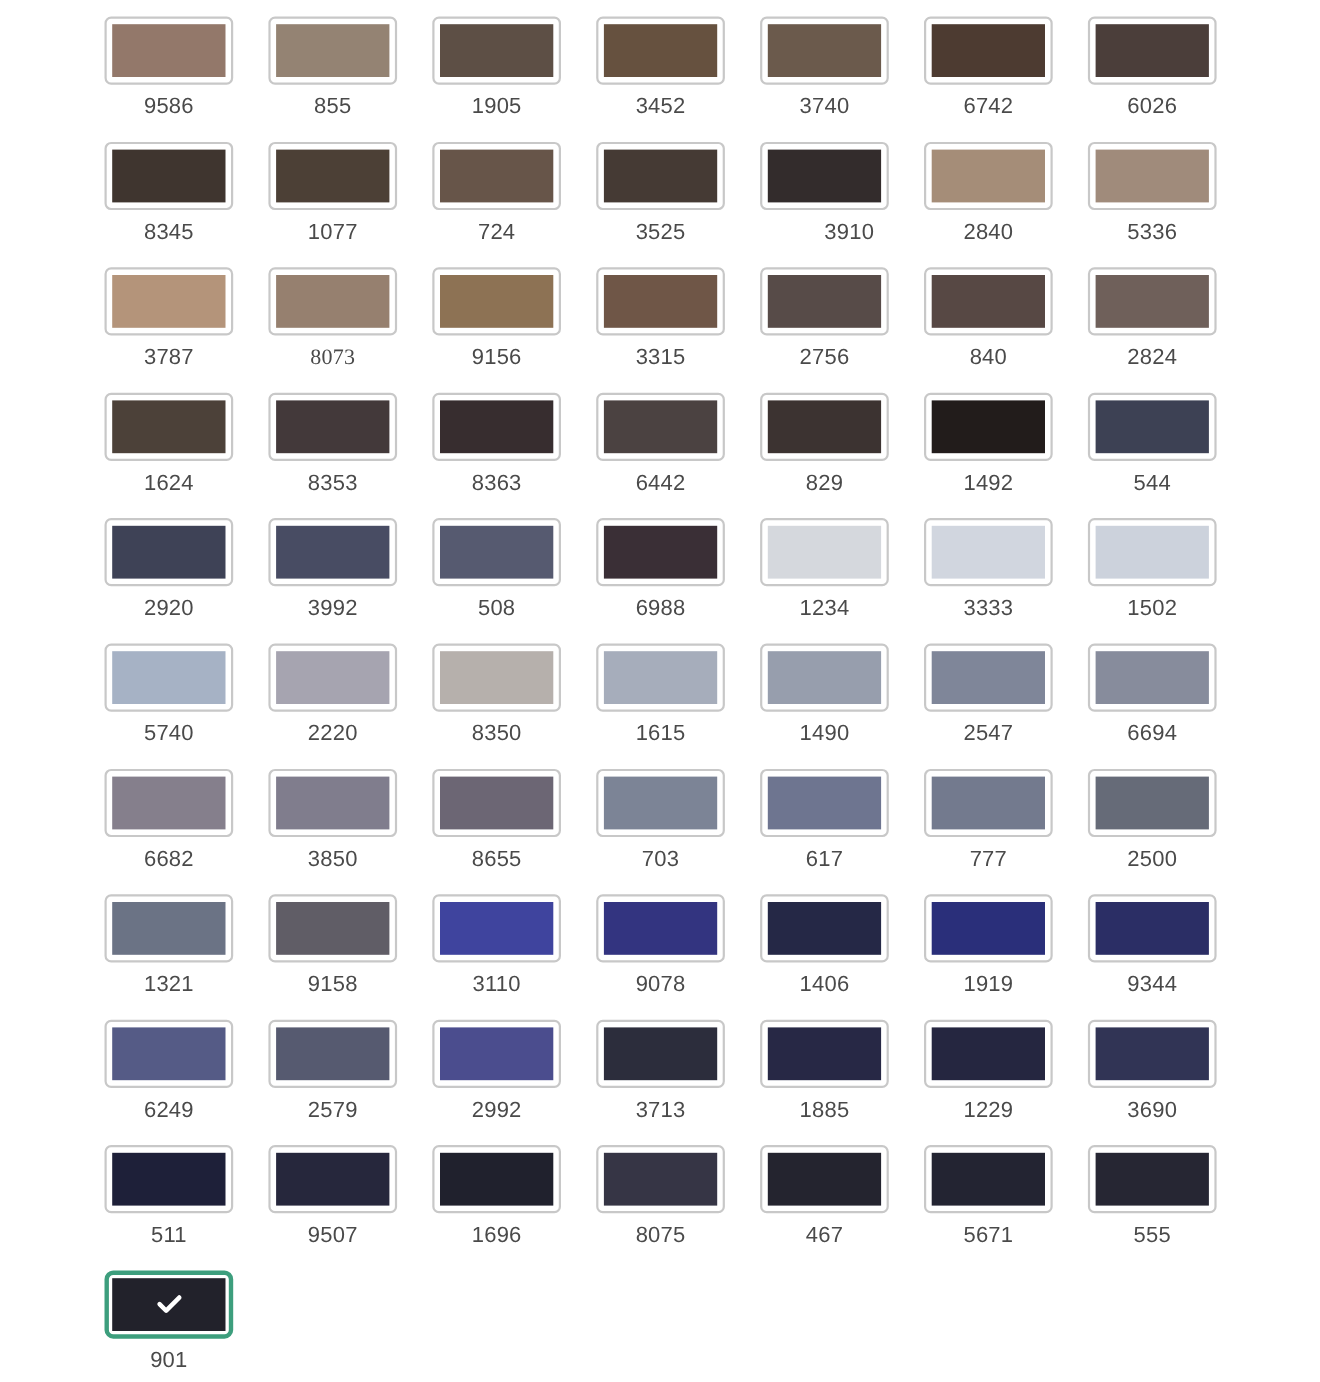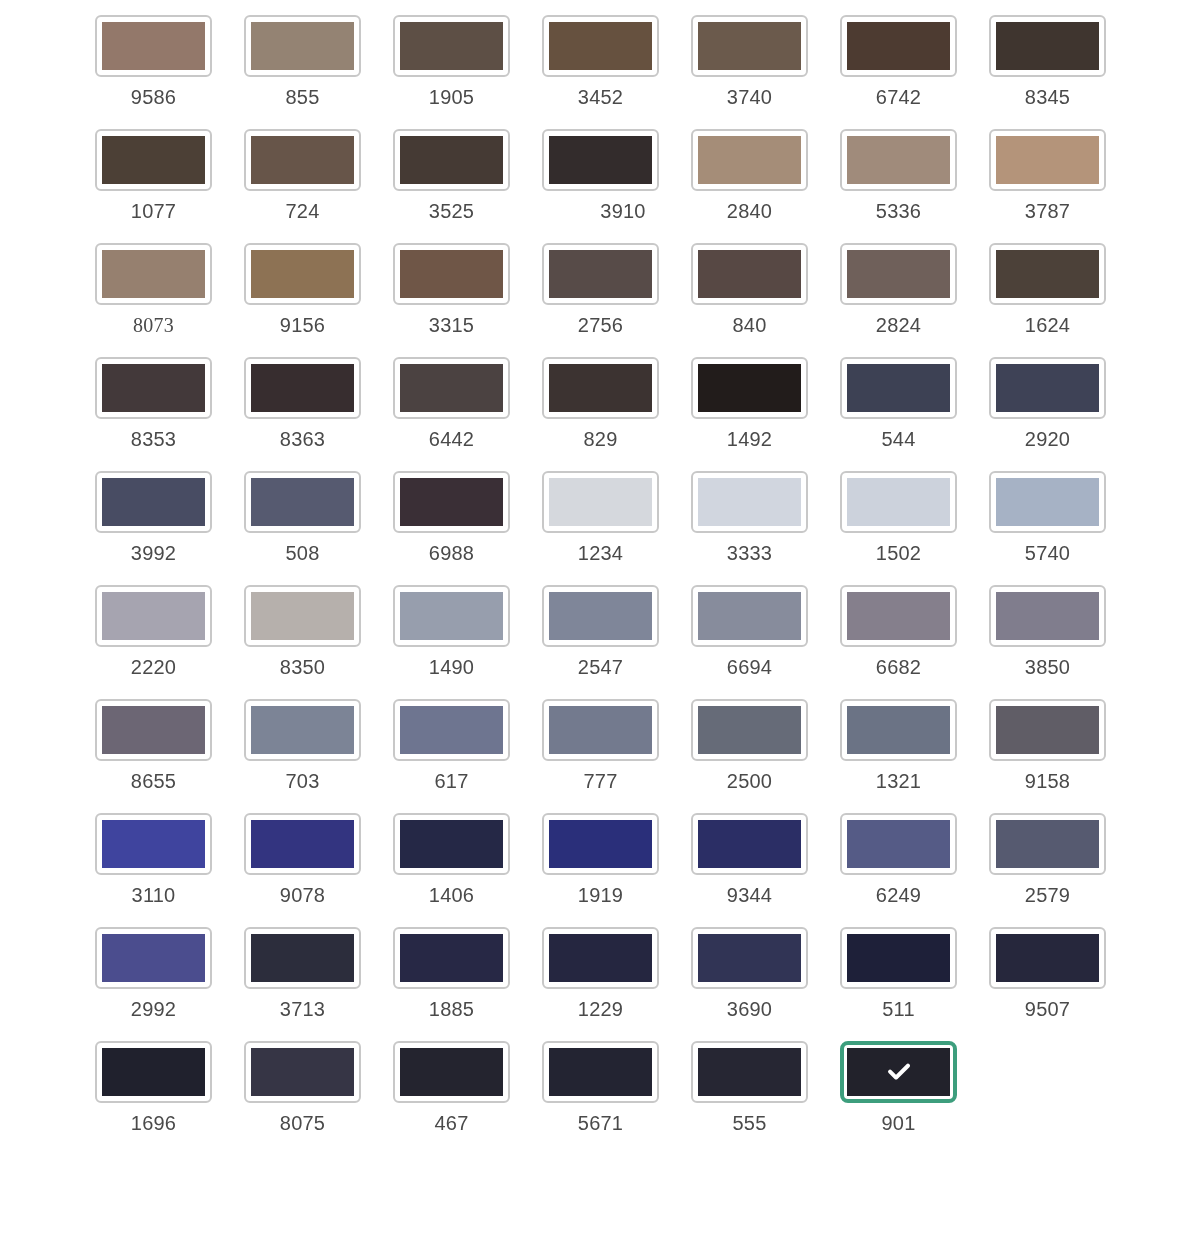--- a/index.html
+++ b/index.html
@@ -106,20 +106,26 @@
       <div class="swatch-label" style="color: rgb(74, 74, 74);">3740</div>
     </div>
     <div class="swatch-cell">
       <div class="swatch-frame" style="border-color: rgb(200, 200, 200);">
         <div class="swatch-color" style="background: rgb(77, 59, 49);"></div>
       </div>
       <div class="swatch-label" style="color: rgb(74, 74, 74);">6742</div>
     </div>
     <div class="swatch-cell">
       <div class="swatch-frame" style="border-color: rgb(200, 200, 200);">
+        <div class="swatch-color" style="background: rgb(75, 62, 58);"></div>
+      </div>
+      <div class="swatch-label" style="color: rgb(74, 74, 74);">6026</div>
+    </div>
+    <div class="swatch-cell">
+      <div class="swatch-frame" style="border-color: rgb(200, 200, 200);">
         <div class="swatch-color" style="background: rgb(63, 53, 47);"></div>
       </div>
       <div class="swatch-label" style="color: rgb(74, 74, 74);">8345</div>
     </div>
     <div class="swatch-cell">
       <div class="swatch-frame" style="border-color: rgb(200, 200, 200);">
         <div class="swatch-color" style="background: rgb(76, 64, 54);"></div>
       </div>
       <div class="swatch-label" style="color: rgb(74, 74, 74);">1077</div>
     </div>
@@ -289,20 +295,26 @@
       <div class="swatch-frame" style="border-color: rgb(200, 200, 200);">
         <div class="swatch-color" style="background: rgb(166, 164, 176);"></div>
       </div>
       <div class="swatch-label" style="color: rgb(74, 74, 74);">2220</div>
     </div>
     <div class="swatch-cell">
       <div class="swatch-frame" style="border-color: rgb(200, 200, 200);">
         <div class="swatch-color" style="background: rgb(182, 176, 172);"></div>
       </div>
       <div class="swatch-label" style="color: rgb(74, 74, 74);">8350</div>
+    </div>
+    <div class="swatch-cell">
+      <div class="swatch-frame" style="border-color: rgb(200, 200, 200);">
+        <div class="swatch-color" style="background: rgb(166, 173, 187);"></div>
+      </div>
+      <div class="swatch-label" style="color: rgb(74, 74, 74);">1615</div>
     </div>
     <div class="swatch-cell">
       <div class="swatch-frame" style="border-color: rgb(200, 200, 200);">
         <div class="swatch-color" style="background: rgb(151, 158, 173);"></div>
       </div>
       <div class="swatch-label" style="color: rgb(74, 74, 74);">1490</div>
     </div>
     <div class="swatch-cell">
       <div class="swatch-frame" style="border-color: rgb(200, 200, 200);">
         <div class="swatch-color" style="background: rgb(127, 134, 153);"></div>

